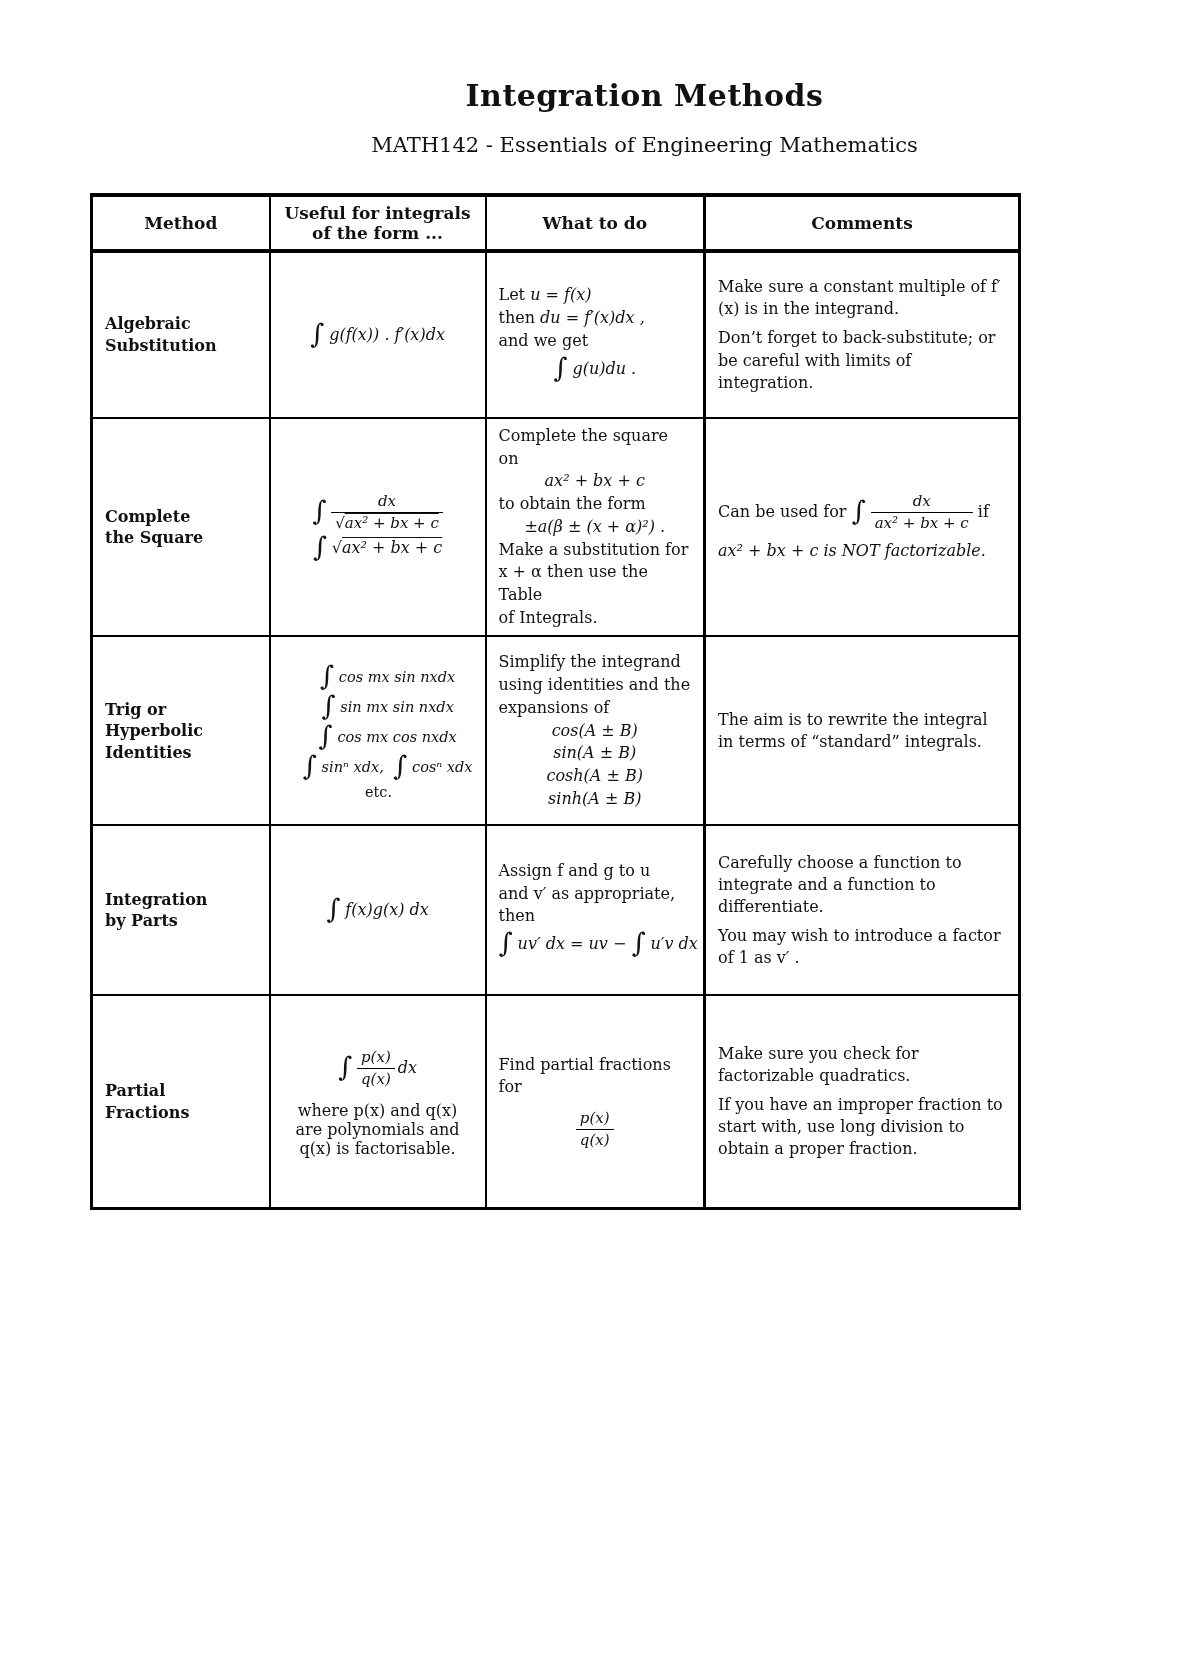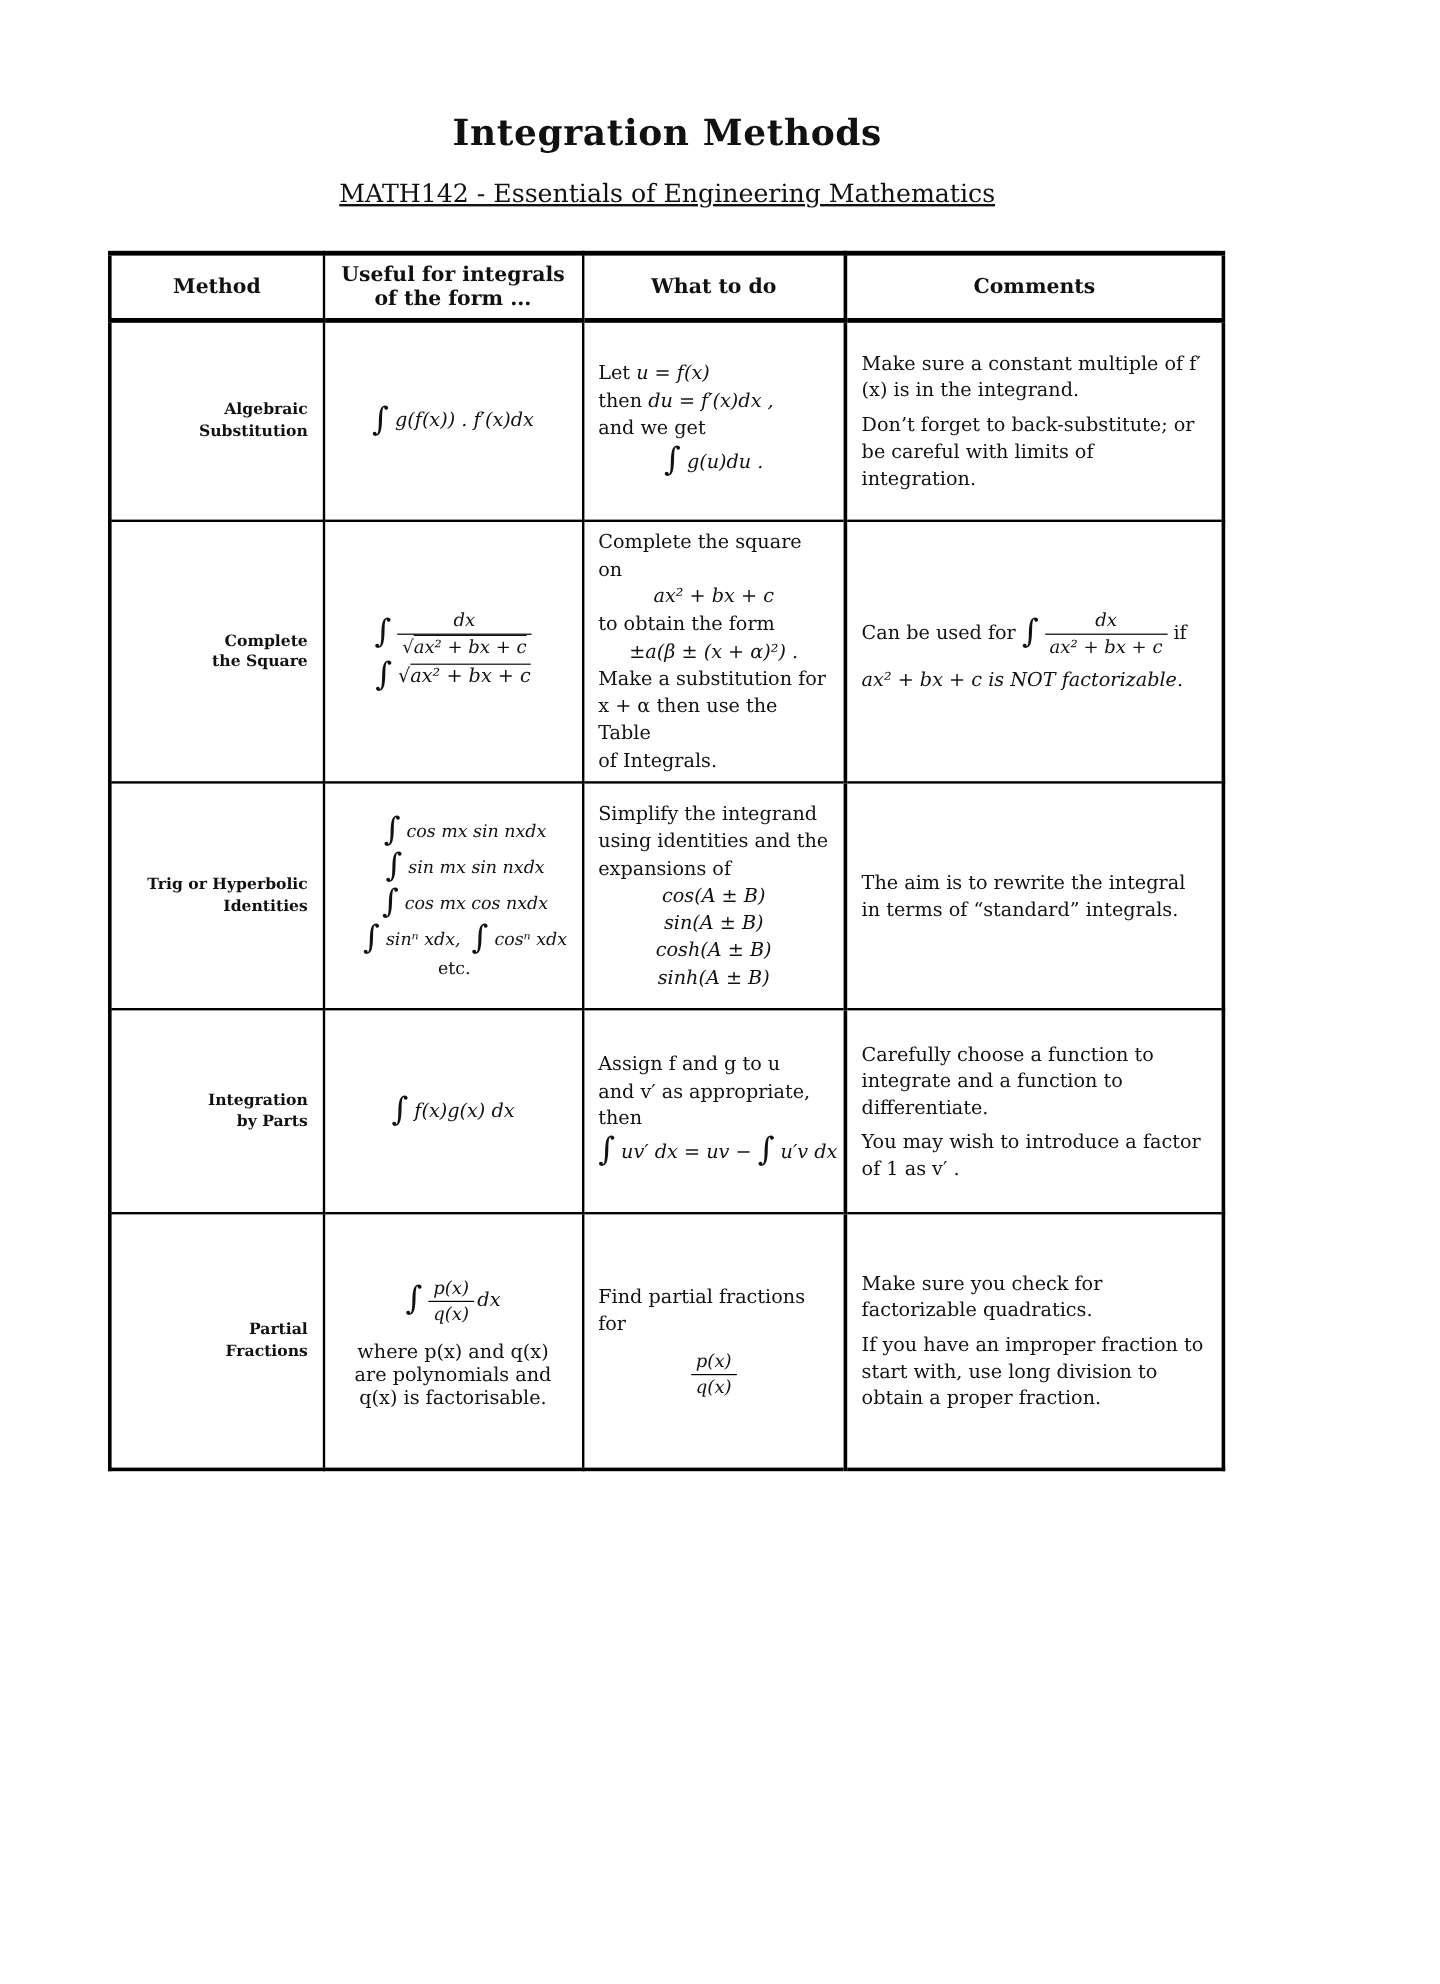--- a/index.html
+++ b/index.html
@@ -3,44 +3,44 @@
 <meta charset="utf-8">
 <style>
   html,body { margin:0; padding:0; background:#ffffff; }
   .page {
     position:relative;
     width:1200px; height:1653px;
     background:#ffffff;
     font-family:"DejaVu Serif", serif;
     color:#111111;
   }
-  .content { position:absolute; left:90px; top:16px; width:932px; }
+  .content { position:absolute; left:90px; top:0; width:1109px; }
   .title {
     margin:0; padding-top:78px;
     text-align:center;
     font-size:30px; font-weight:bold; letter-spacing:0.5px;
   }
   .subtitle {
     margin:0; padding-top:20px;
     text-align:center;
-    font-size:21px; font-weight:normal;text-decoration:underline;
+    font-size:21px; font-weight:normal;
   }
   table.methods {
     margin-top:36px;
     border-collapse:collapse;
     width:928px;
     table-layout:fixed;
   }
   table.methods, table.methods th, table.methods td { border:2px solid #000; }
   table.methods { border-width:3px; border-top-width:4px; }
   table.methods thead th { border-bottom-width:4px; }
   table.methods .col-what { border-right-width:3px; }
   th, td { padding:6px 12px; vertical-align:middle; }
   th { font-size:17px; font-weight:bold; text-align:center; }
-  td.method { text-align:right; font-weight:bold; font-size:13px; line-height:1.35; }
+  td.method { text-align:left; font-weight:bold; font-size:16px; line-height:1.35; }
   td.form { text-align:center; font-size:16px; }
   td.what { font-size:16px; line-height:1.42; }
   td.comments { font-size:16px; line-height:1.38; }
   td.comments p { margin:7px 0; }
   .center { text-align:center; }
   .math { font-style:italic; }
   .int { font-style:normal; font-size:27px; line-height:1; vertical-align:middle; display:inline-block; margin-right:5px; position:relative; top:-2px; }
   .math-line { margin:3px 0; white-space:nowrap; }
   .frac { display:inline-block; vertical-align:middle; text-align:center; font-style:italic; font-size:15px; line-height:1.25; }
   .frac .num { display:block; padding:0 4px 1px; }

